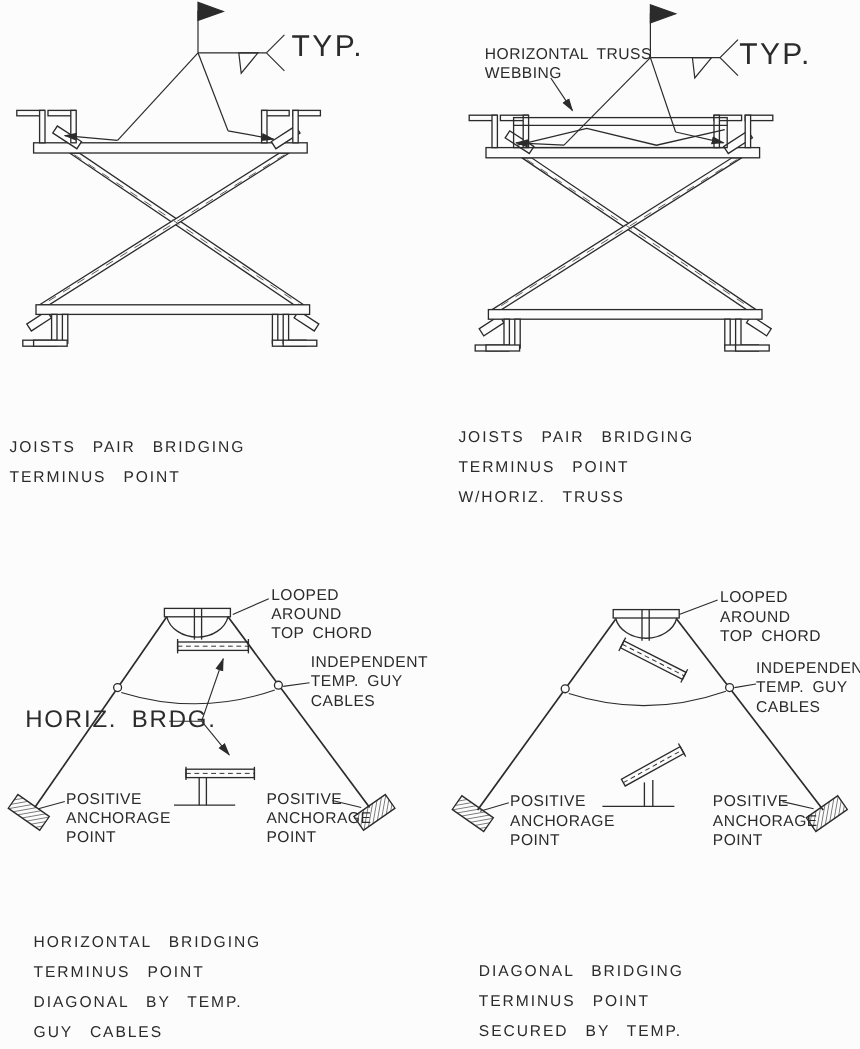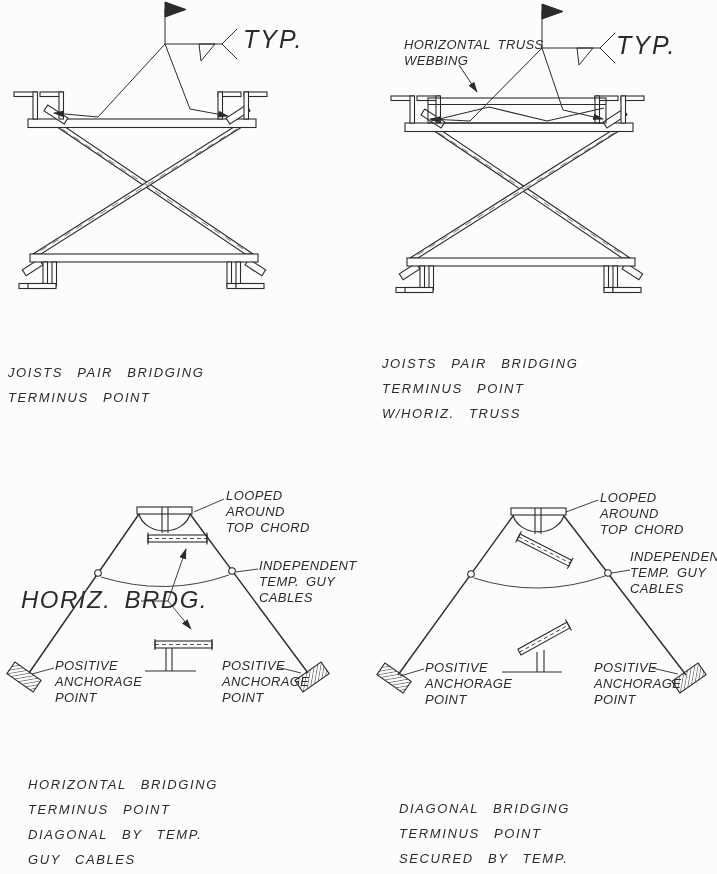--- a/index.html
+++ b/index.html
@@ -2,26 +2,26 @@
 <html style="--bg: #fcfcfc; --ink: #2b2b2b;"><head>
 <meta charset="utf-8">
 <style>
   :root { --bg:#fcfcfc; --ink:#2b2b2b; }
   html,body { margin:0; padding:0; }
   body {
     width:717px; height:874px; background:var(--bg);
     font-family:"Liberation Sans", sans-serif; color:var(--ink);
     position:relative; overflow:hidden;
   }
-  .sheet { position:absolute; left:0; top:0; width:717px; height:662px;font-style:italic; }
+  .sheet { position:absolute; left:0; top:0; width:717px; height:662px; }
   svg.linework { position:absolute; left:0; top:0; color:var(--ink); }
   .txt { position:absolute; white-space:pre; color:var(--ink); }
   .cap  { font-size:13px; line-height:25px; letter-spacing:1.6px; word-spacing:9px; }
   .lbl  { font-size:13px; line-height:16px; letter-spacing:.4px; word-spacing:3px; }
-  .lbl-lg { font-size:24px; line-height:20px; letter-spacing:1.5px; word-spacing:5px; }
+  .lbl-lg { font-size:20px; line-height:20px; letter-spacing:1.5px; word-spacing:5px; }
   .typ  { font-size:25px; line-height:26px; letter-spacing:2px; }
 </style>
 </head>
 <body>
 
 <div class="sheet">
 
 <svg class="linework" width="717" height="874" viewBox="0 0 717 874" fill="none" stroke="#2b2b2b" stroke-width="1.1">
   <defs>
     <marker id="arw" markerUnits="userSpaceOnUse" markerWidth="11" markerHeight="9" refX="10" refY="4" orient="auto" viewBox="0 0 11 8">
@@ -209,21 +209,21 @@
 
 <div class="txt cap" style="left:8px; top:360px;">JOISTS PAIR BRIDGING
 TERMINUS POINT</div>
 <div class="txt cap" style="left:382px; top:351px;">JOISTS PAIR BRIDGING
 TERMINUS POINT
 W/HORIZ. TRUSS</div>
 
 <div class="txt lbl" style="left:226px; top:488px;">LOOPED
 AROUND
 TOP CHORD</div>
-<div class="txt lbl" style="left:259px; top:544px;margin-top:14px;">INDEPENDENT
+<div class="txt lbl" style="left:259px; top:544px;">INDEPENDENT
 TEMP. GUY
 CABLES</div>
 <div class="txt lbl-lg" style="left:21px; top:590px;">HORIZ. BRDG.</div>
 <div class="txt lbl" style="left:55px; top:658px;">POSITIVE
 ANCHORAGE
 POINT</div>
 <div class="txt lbl" style="left:222px; top:658px;">POSITIVE
 ANCHORAGE
 POINT</div>
 

